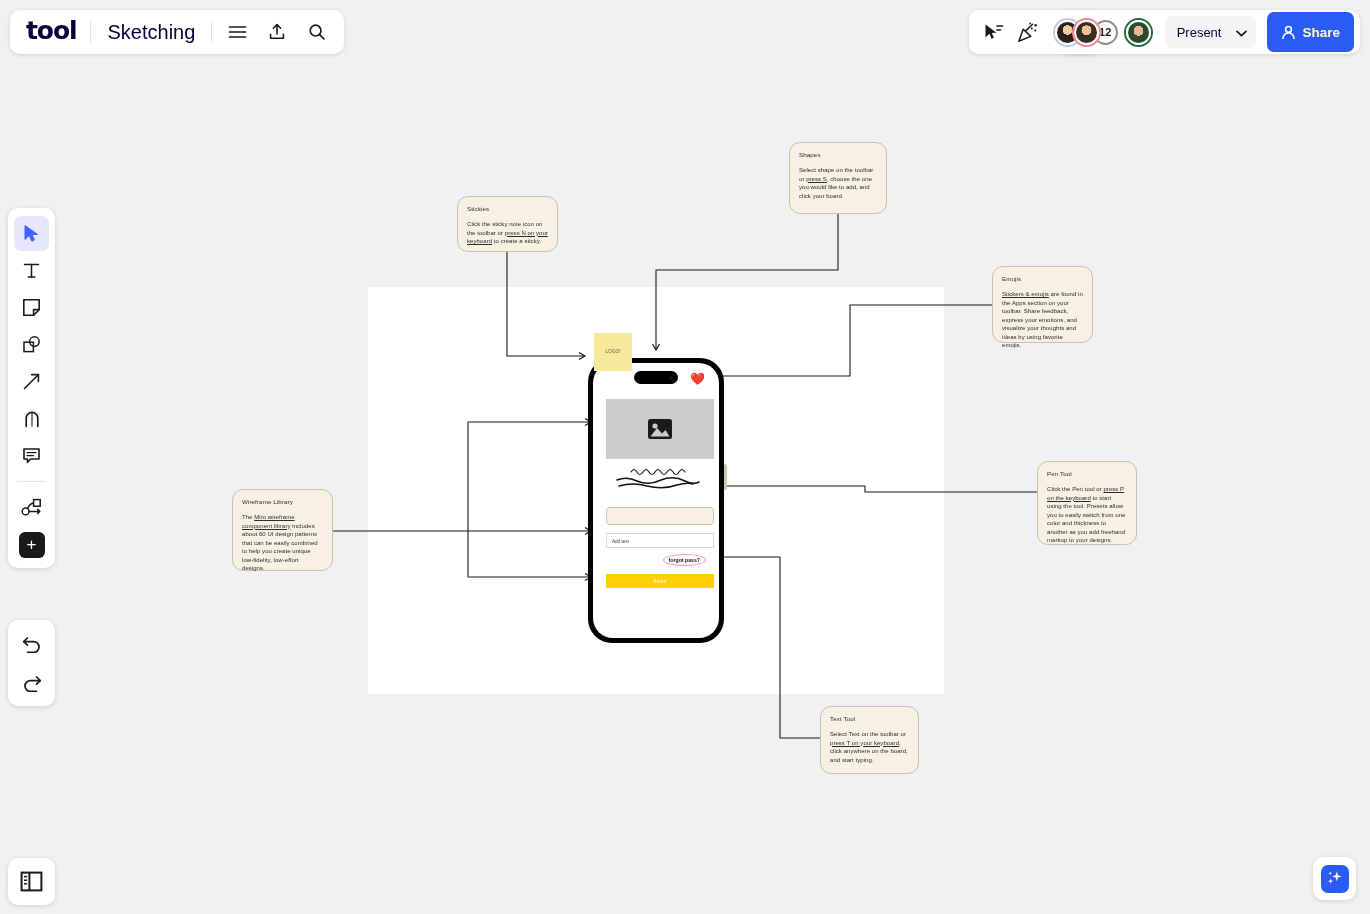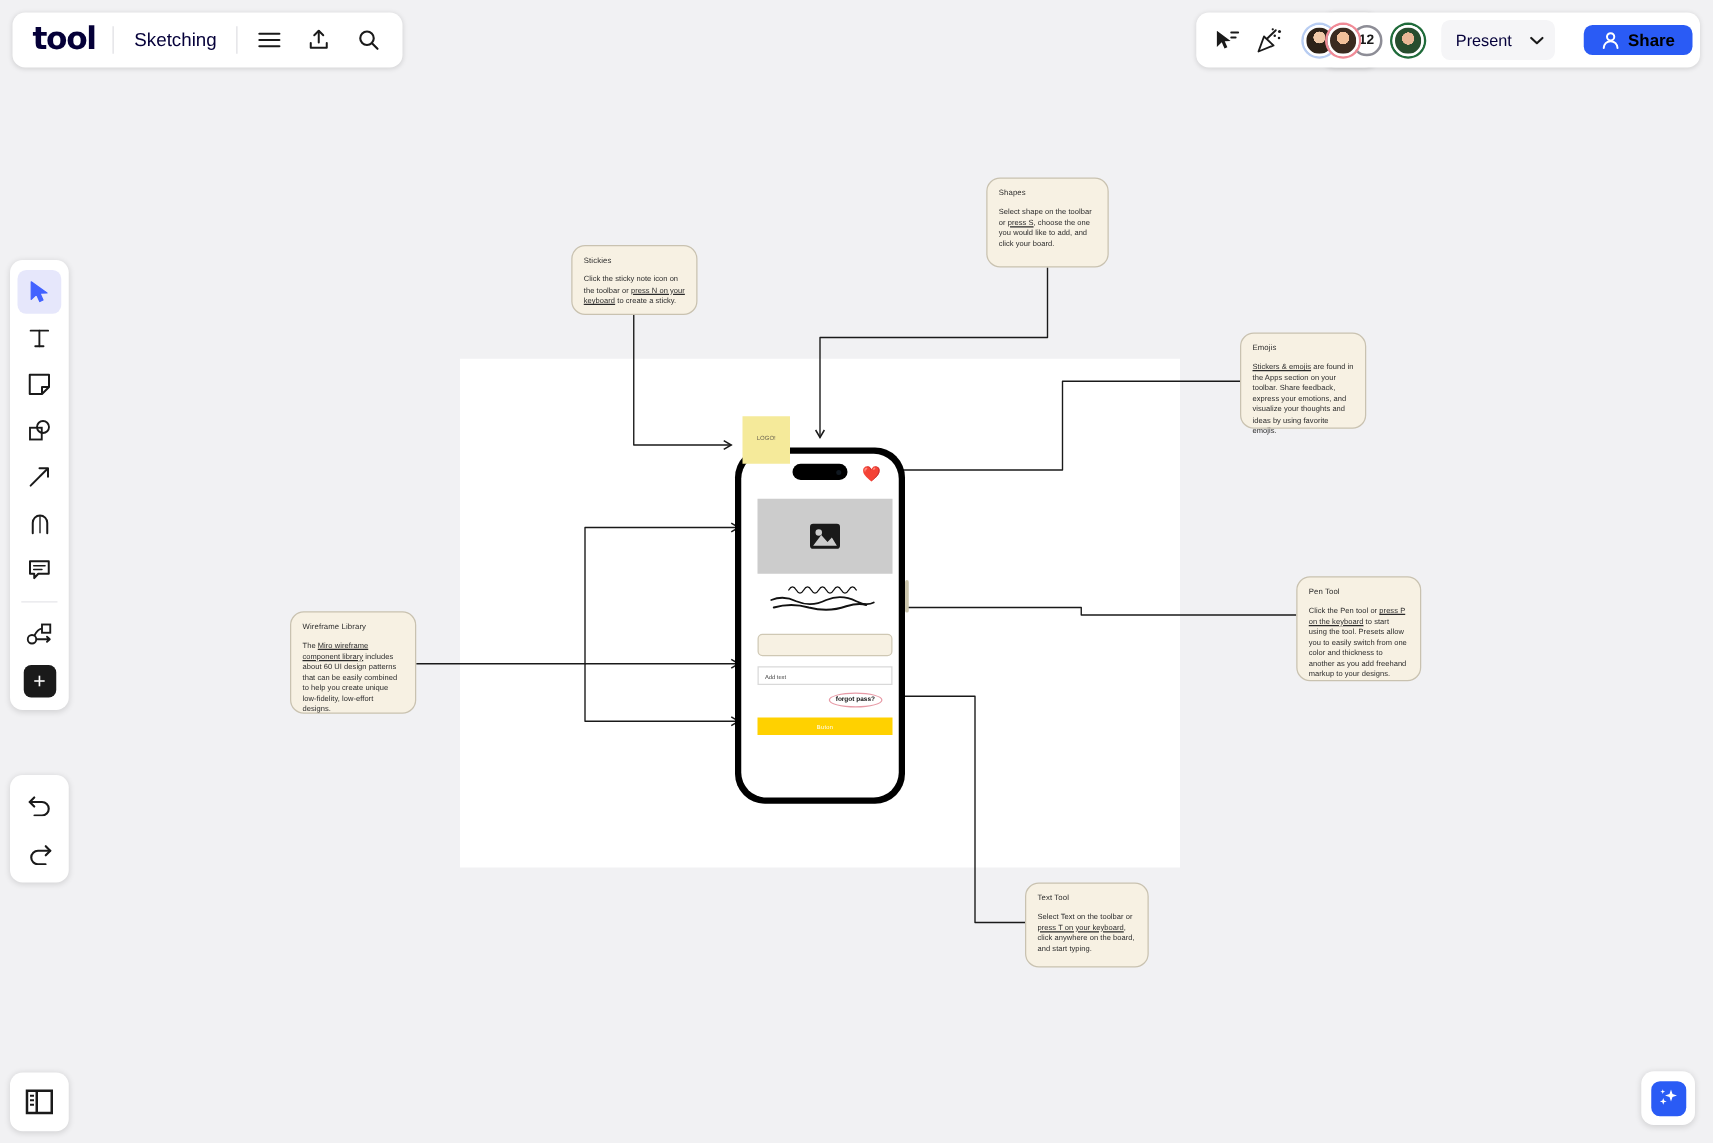--- a/index.html
+++ b/index.html
@@ -138,21 +138,21 @@
     box-shadow: 0 1px 4px rgba(0,0,0,.13);
     display: flex; align-items: center;
   }
   #topbar-left { left: 10px; top: 10px; height: 44px; padding: 0 12px; gap: 10px; }
   .logo-miro {
     font-size: 25px; font-weight: 700; letter-spacing: -1.1px;
     color: #050038; font-family: "DejaVu Sans", sans-serif;
     padding: 0 4px 3px 4px;
   }
   .vdiv { width: 1px; height: 22px; background: #e0e0e4; }
-  .board-name { font-size: 15px; color: #05003a; padding: 0 6px; }
+  .board-name { font-size: 20px; color: #05003a; padding: 0 6px; }
   .tb-icon {
     width: 30px; height: 30px; display:flex; align-items:center; justify-content:center;
     border-radius: 6px; cursor: pointer;
   }
 
   #topbar-shapes { right: 268px; top: 10px; width: 44px; height: 44px; justify-content:center; }
   #topbar-right { right: 10px; top: 10px; height: 44px; padding: 0 6px 0 10px; gap: 4px; }
 
   .avatars { display:flex; align-items:center; margin: 0 4px 0 8px; }
   .av {
@@ -172,22 +172,22 @@
   .av-solo { margin-left: 8px; box-shadow: 0 0 0 2px #1f6b3a; }
 
   .present-wrap {
     display:flex; align-items:center; background:#f5f5f7;
     border-radius: 7px; height: 32px; margin-left: 6px;
   }
   .present-btn { font-size: 13px; color:#05003a; padding: 0 12px; cursor:pointer; }
   .present-caret { padding: 0 9px 0 3px; cursor:pointer; }
   .share-btn {
     display:flex; align-items:center; gap:6px;
-    background:#2a5bf5; color:#000000; border-radius:7px;
-    height:24px; padding: 0 14px; margin-left:19px;
+    background:#2a5bf5; color:#fef9c3; border-radius:7px;
+    height:40px; padding: 0 14px; margin-left:7px;
     font-size:13.5px; font-weight:600; cursor:pointer;
   }
 
   
   #left-toolbar {
     position:absolute; left:8px; top:208px;
     width:47px; background:#fff; border-radius:10px;
     box-shadow: 0 1px 5px rgba(0,0,0,.14);
     display:flex; flex-direction:column; align-items:center;
     padding: 8px 0 6px 0; gap: 2px;

